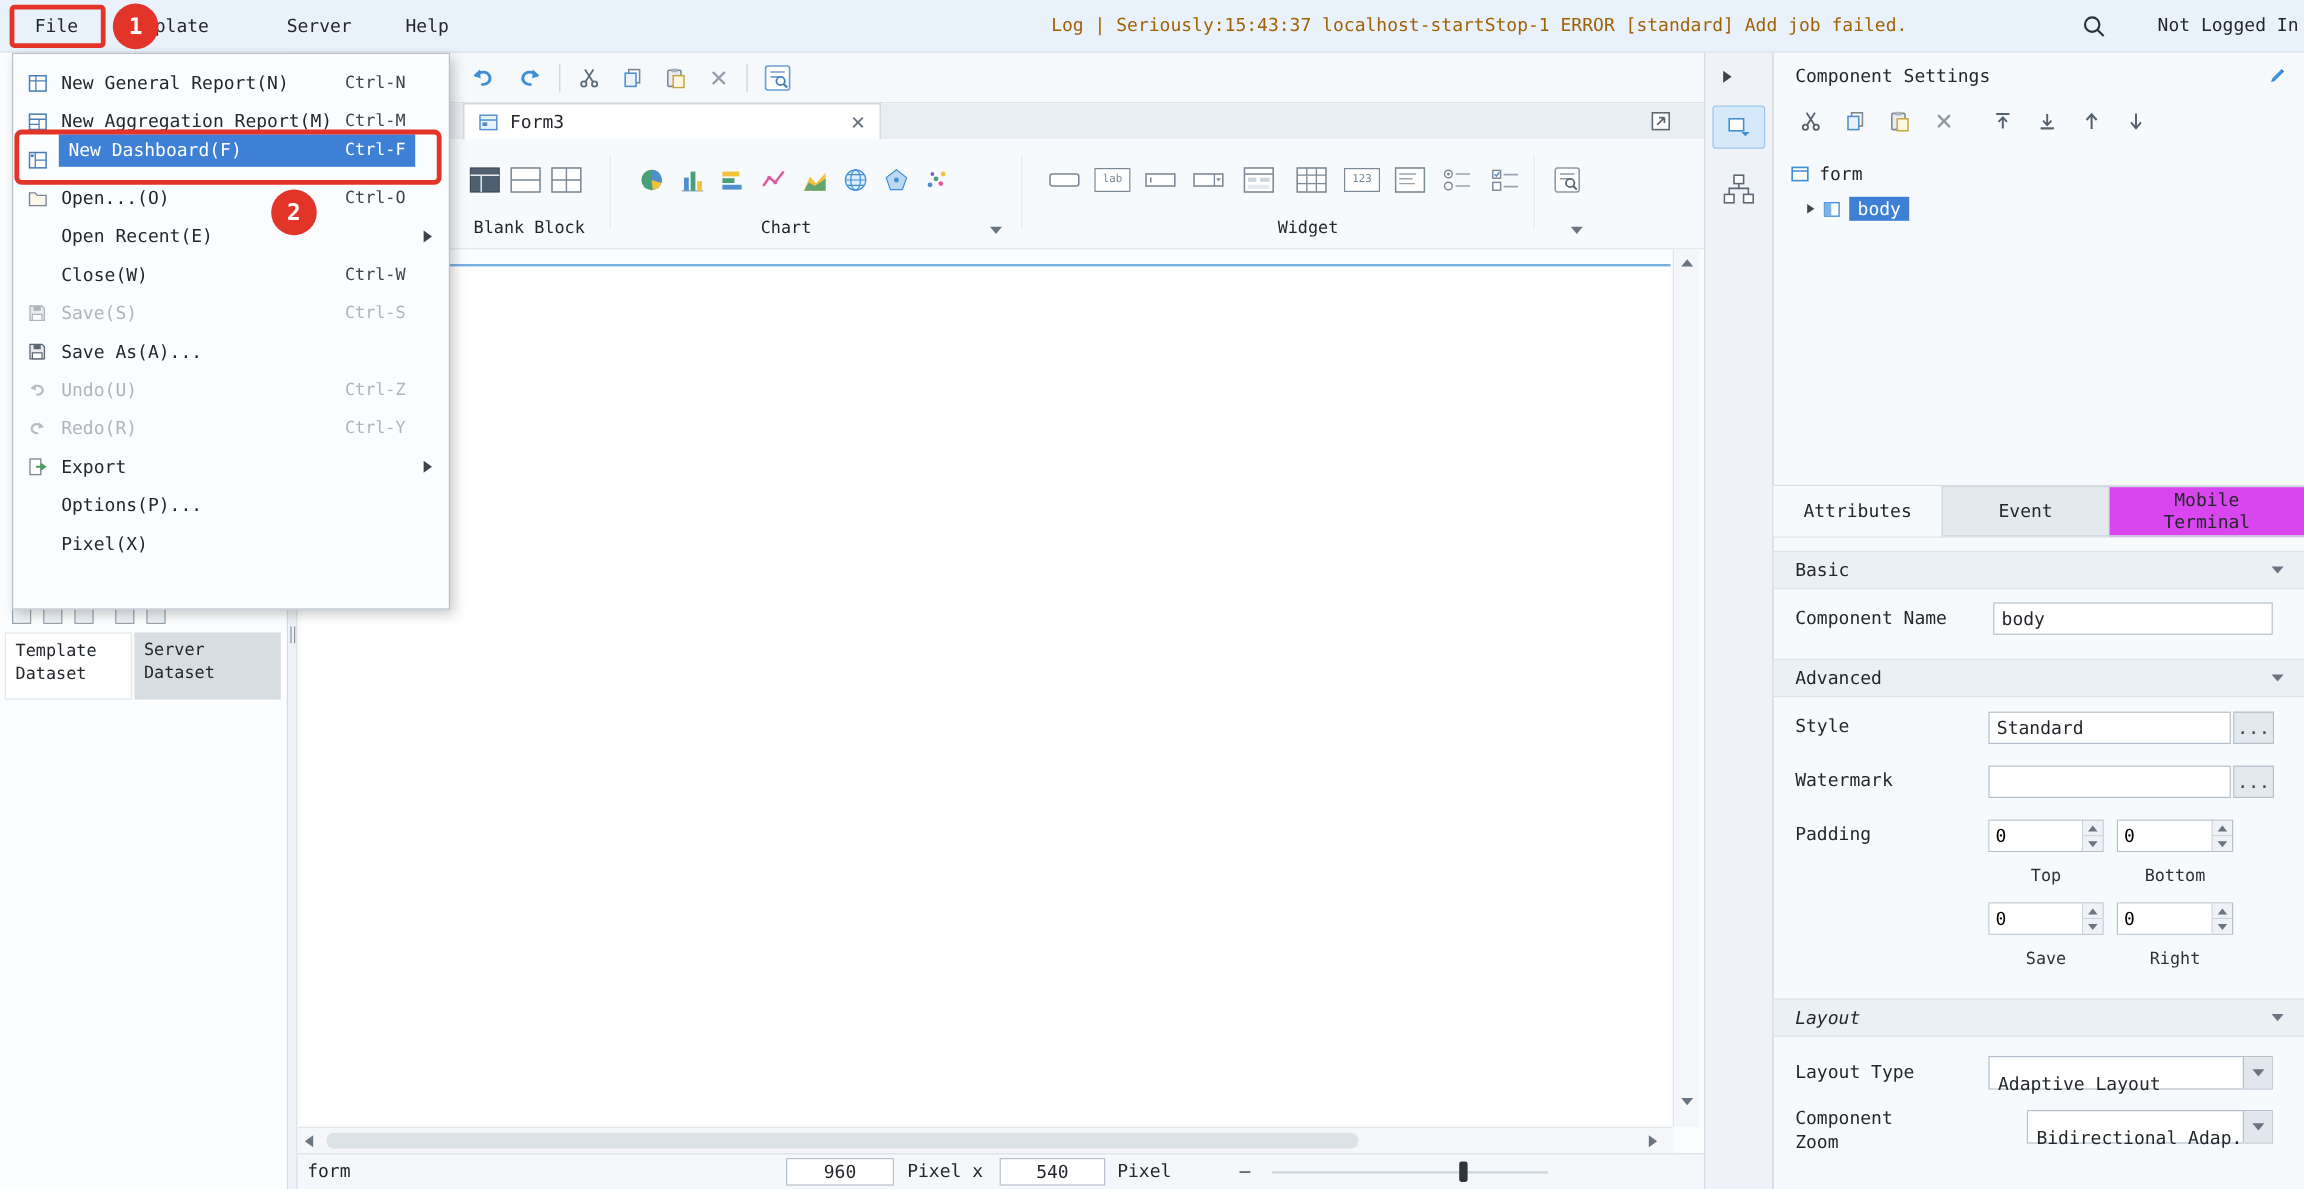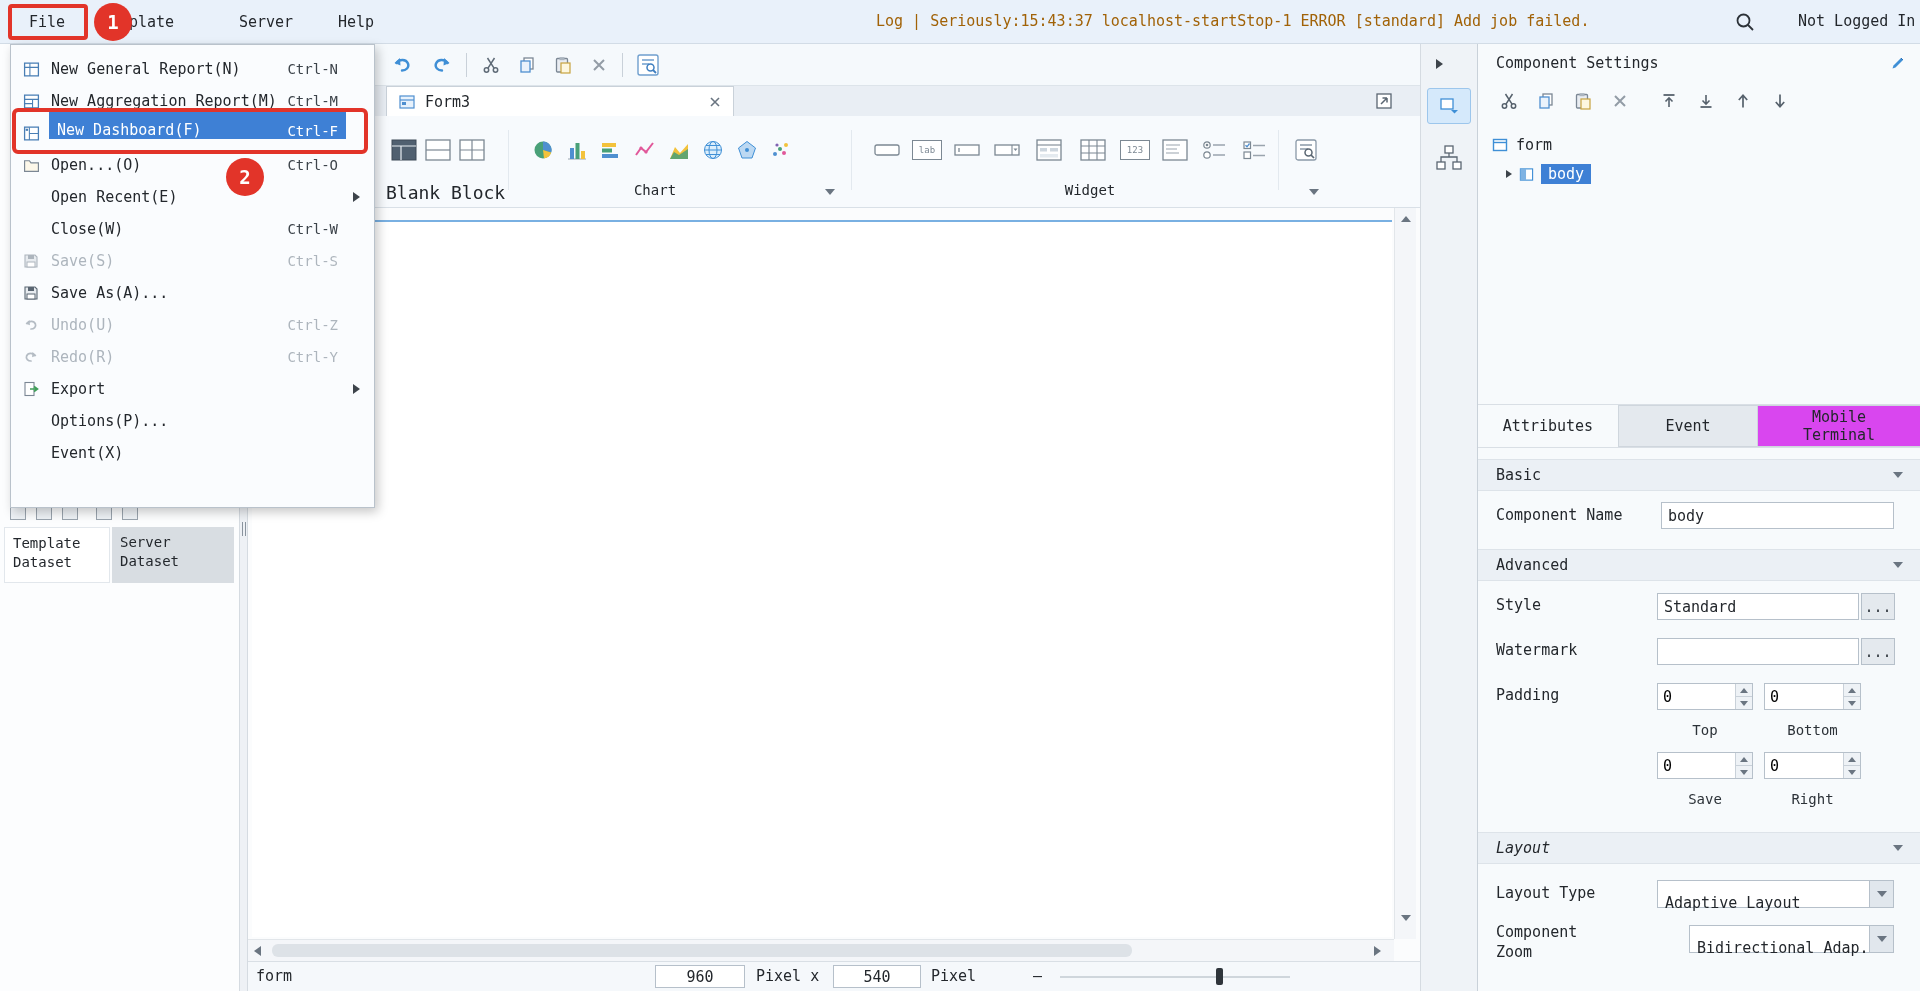--- a/index.html
+++ b/index.html
@@ -28,21 +28,21 @@
 #right-strip{position:absolute;left:1420px;top:44px;width:57px;height:947px;background:#eff3f7;border-left:1px solid #d5dbe1;}
 #cs-panel{position:absolute;left:1477px;top:44px;width:443px;height:947px;background:#f7fafc;border-left:1px solid #c9d1d9;}
 
 #file-menu{position:absolute;left:10px;top:44px;width:365px;height:464px;background:#fafcfe;border:1px solid #b9c2cb;box-shadow:3px 4px 10px rgba(0,0,0,.22);z-index:50;padding-top:8px;}
 .menu-item{position:relative;display:flex;align-items:center;height:32px;padding:0 36px 0 10px;gap:10px;}
 .mi-icon{width:20px;height:20px;flex:0 0 20px;display:flex;align-items:center;justify-content:center;}
 .mi-label{flex:1;}
 .mi-short{color:#3d444b;font-size:14px;}
 .menu-item.disabled{color:#adb5bd;}
 .menu-item.disabled .mi-short{color:#adb5bd;}
-.mi-hl{flex:1;display:flex;align-items:flex-end;height:27px;background:#3e80d5;color:#fff;padding:0 8px;margin:0 -8px 16px -2px;}
+.mi-hl{flex:1;display:flex;align-items:center;height:27px;background:#3e80d5;color:#fff;padding:0 8px;margin:0 -8px 16px -2px;}
 .mi-hl .mi-label{flex:1;}
 .mi-hl .mi-short{color:#fff;}
 .mi-sub{position:absolute;right:14px;top:11px;}
 
 .ann-box{position:absolute;border:4px solid #e23429;border-radius:6px;z-index:70;}
 .ann-circle{position:absolute;width:38px;height:38px;border-radius:50%;background:#e23429;color:#fff;display:flex;align-items:center;justify-content:center;font-weight:bold;font-size:19px;z-index:70;}
 
 #tab-form3{position:absolute;left:386px;top:0;width:348px;height:30px;background:#fff;border:1px solid #c9d1d9;border-bottom:none;display:flex;align-items:center;padding:0 12px;gap:10px;}
 
 .inp{position:absolute;border:1px solid #b6c0ca;background:#fff;font:inherit;font-size:15px;color:#23272c;padding:0 6px;outline:none;}
@@ -183,21 +183,21 @@
           <rect x="1" y="1" width="24" height="20" fill="#fff" stroke="#7c8893" stroke-width="1.3"></rect>
           <path d="M1 11 h24" stroke="#7c8893" stroke-width="1.2"></path>
         </svg>
     </div>
     <div class="ib" style="left:458px;top:22px;width:28px;height:24px;">
       <svg width="26" height="22" viewBox="0 0 26 22">
           <rect x="1" y="1" width="24" height="20" fill="#fff" stroke="#7c8893" stroke-width="1.3"></rect>
           <path d="M1 11 h24 M13 1 v20" stroke="#7c8893" stroke-width="1.2"></path>
         </svg>
     </div>
-    <div class="t" style="left:386px;top:66px;width:110px;text-align:center;font-size:18px;">Blank Block</div>
+    <div class="t" style="left:386px;top:66px;width:110px;text-align:center;font-size:14px;">Blank Block</div>
     <div class="sep" style="left:508px;top:14px;height:60px;background:#e3e9ef;"></div>
 
     <div class="ib" style="left:530px;top:22px;width:26px;height:24px;">
       <svg width="20" height="20" viewBox="0 0 20 20">
           <circle cx="10" cy="10" r="8.5" fill="#49a078"></circle>
           <path d="M10 10 L10 1.5 A8.5 8.5 0 0 1 18.2 12.5 Z" fill="#4f8fd0"></path>
           <path d="M10 10 L18.2 12.5 A8.5 8.5 0 0 1 11 18.4 Z" fill="#f3c23c"></path>
         </svg>
     </div>
     <div class="ib" style="left:564px;top:22px;width:26px;height:24px;">
@@ -684,21 +684,21 @@
       </span>
       <span class="mi-label">Export</span>
       <span class="mi-sub tri-r"></span>
     </div>
     <div class="menu-item">
       <span class="mi-icon"></span>
       <span class="mi-label">Options(P)...</span>
     </div>
     <div class="menu-item">
       <span class="mi-icon"></span>
-      <span class="mi-label">Event(X)</span>
+      <span class="mi-label">Pixel(X)</span>
     </div>
   </div>
 
   <div class="ann-box" style="left:8px;top:4px;width:80px;height:36px;border-radius:4px;"></div>
   <div class="ann-circle" style="left:94px;top:3px;">1</div>
   <div class="ann-box" style="left:12px;top:108px;width:356px;height:46px;"></div>
   <div class="ann-circle" style="left:226px;top:158px;">2</div>
 
 </div>
 

